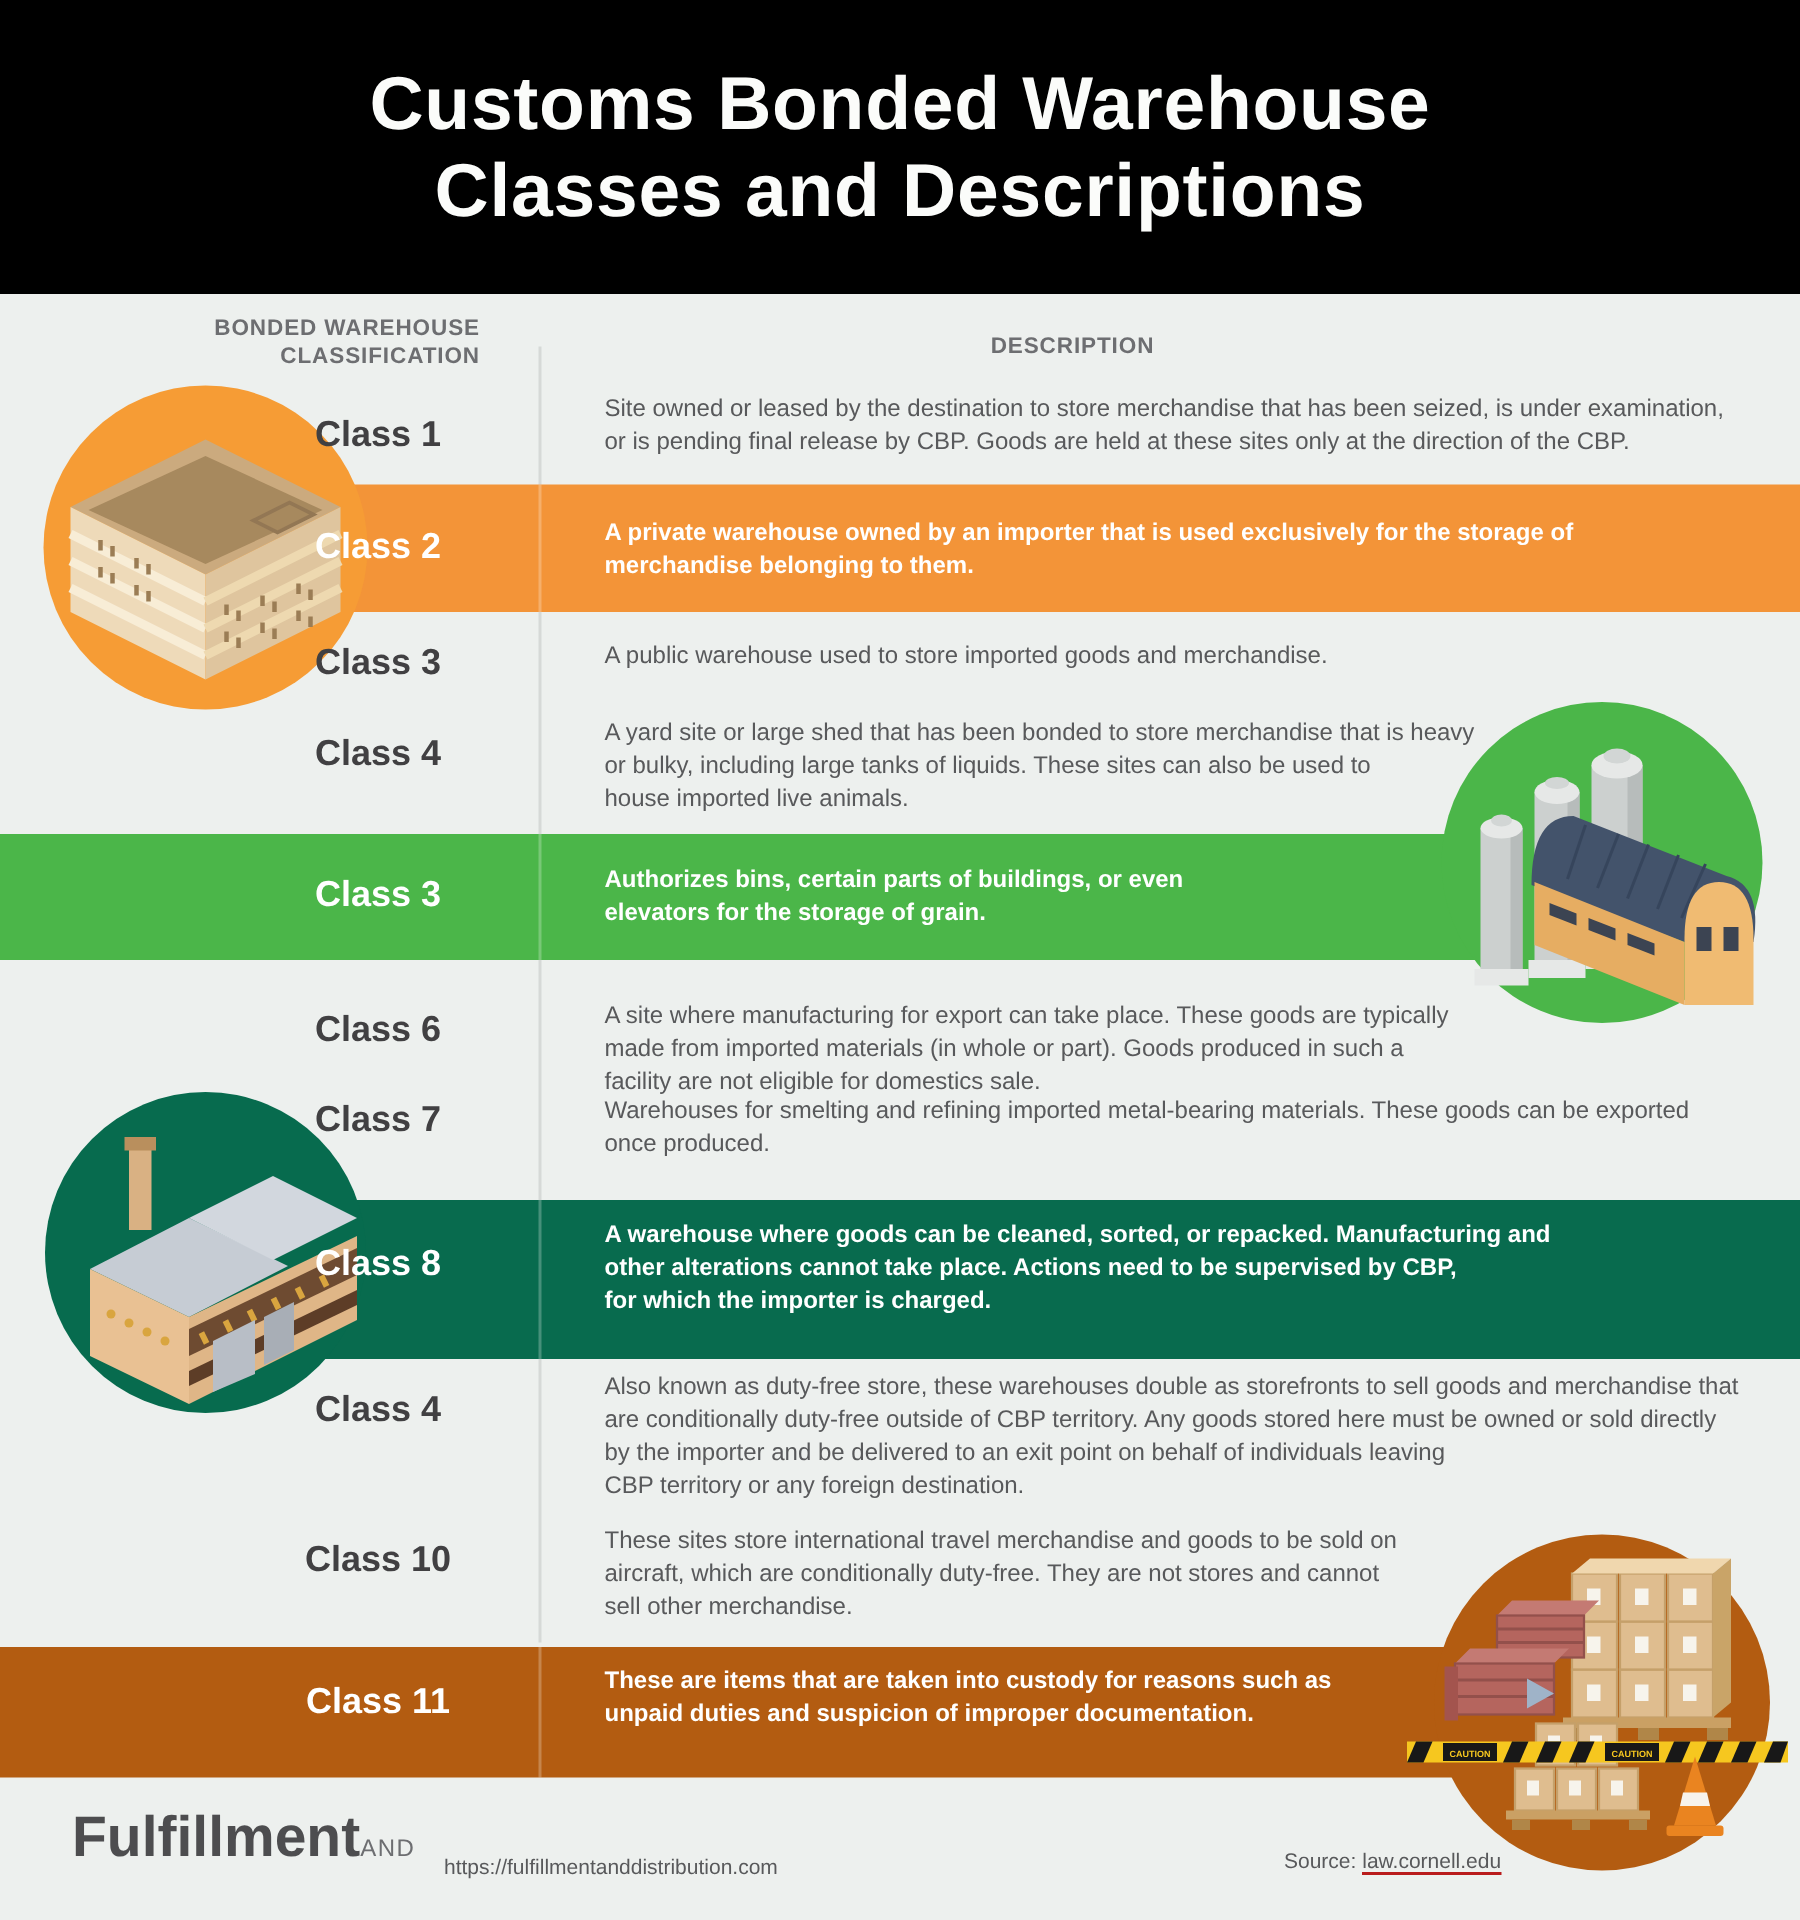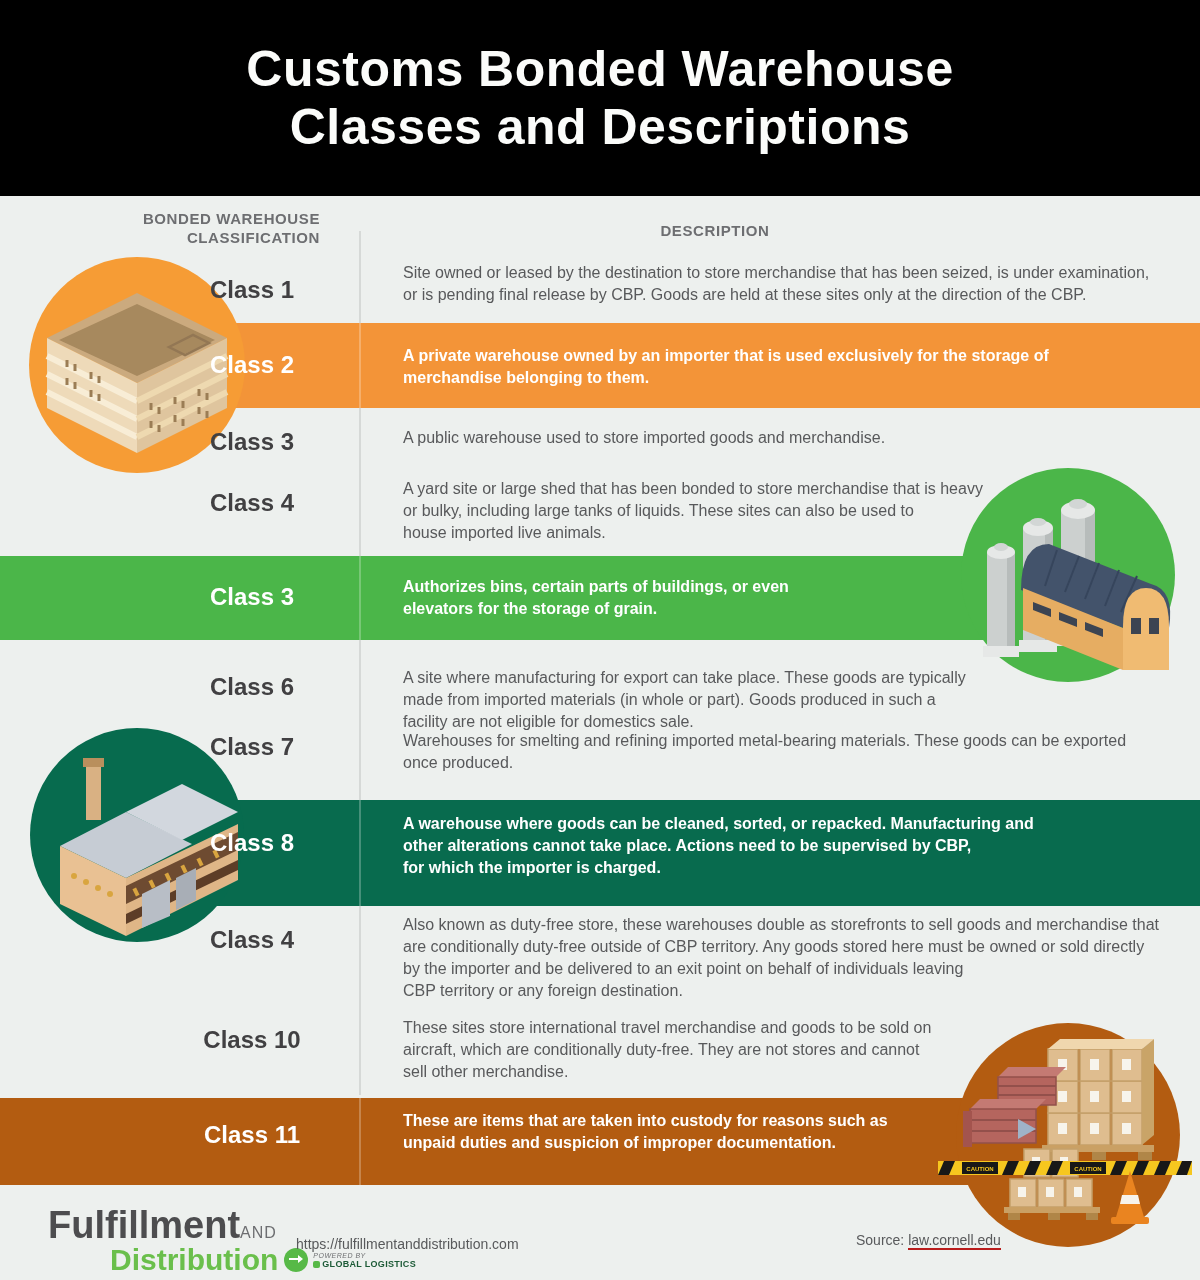--- a/index.html
+++ b/index.html
@@ -339,32 +339,18 @@
 by the importer and be delivered to an exit point on behalf of individuals leaving
 CBP territory or any foreign destination.</div>
 <div class="desc" style="top:1017px;">These sites store international travel merchandise and goods to be sold on
 aircraft, which are conditionally duty-free. They are not stores and cannot
 sell other merchandise.</div>
 <div class="desc on-band" style="top:1110px;">These are items that are taken into custody for reasons such as
 unpaid duties and suspicion of improper documentation.</div>
 
 <div class="logo">
   <div><span class="l1">Fulfillment</span><span class="and">AND</span></div>
-  <div class="row2">
-    <span class="l2">Distribution</span>
-    <svg class="badge" viewBox="0 0 24 24">
-      <circle cx="12" cy="12" r="12" fill="#57b947"></circle>
-      <path d="M5,10 L14,10 L14,7 L19,11 L14,15 L14,12 L5,12 Z" fill="#ffffff"></path>
-    </svg>
-    <span class="pwr">
-      <div class="p1">POWERED BY</div>
-      <div class="p2">
-          <span class="dot"></span>
-          <span>GLOBAL LOGISTICS</span>
-        </div>
-    </span>
-  </div>
 </div>
 <div class="url">https://fulfillmentanddistribution.com</div>
 <div class="src">
   <span>Source:</span>
   <span class="lnk">law.cornell.edu</span>
 </div>
 
 </body></html>

